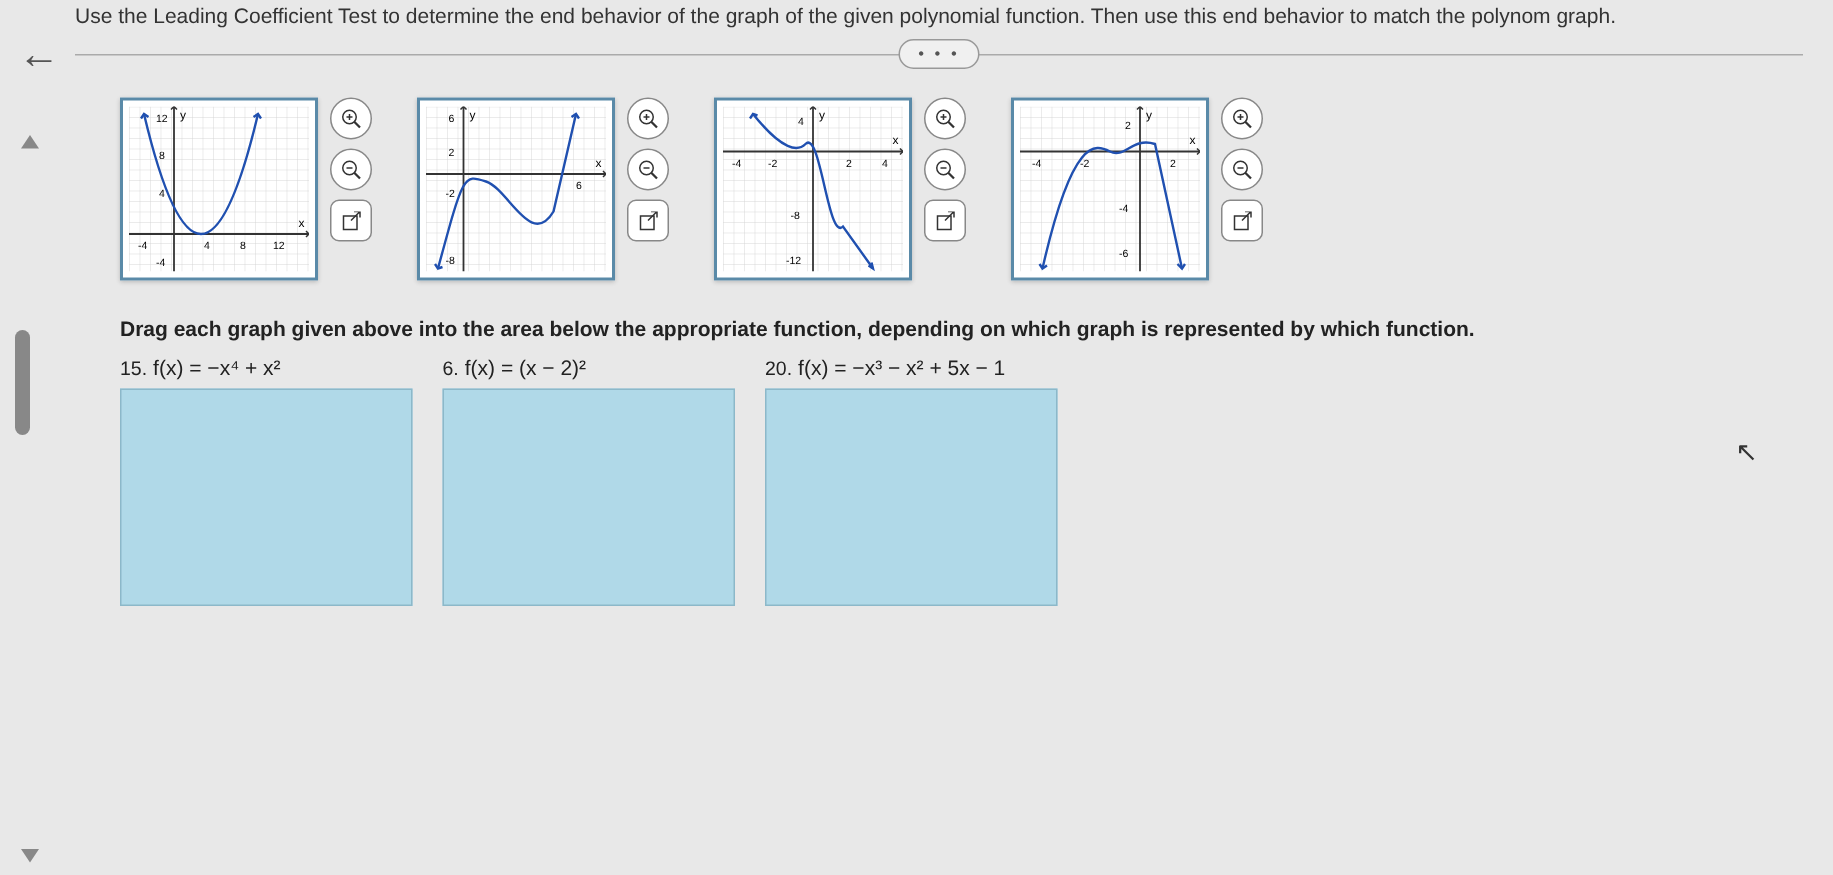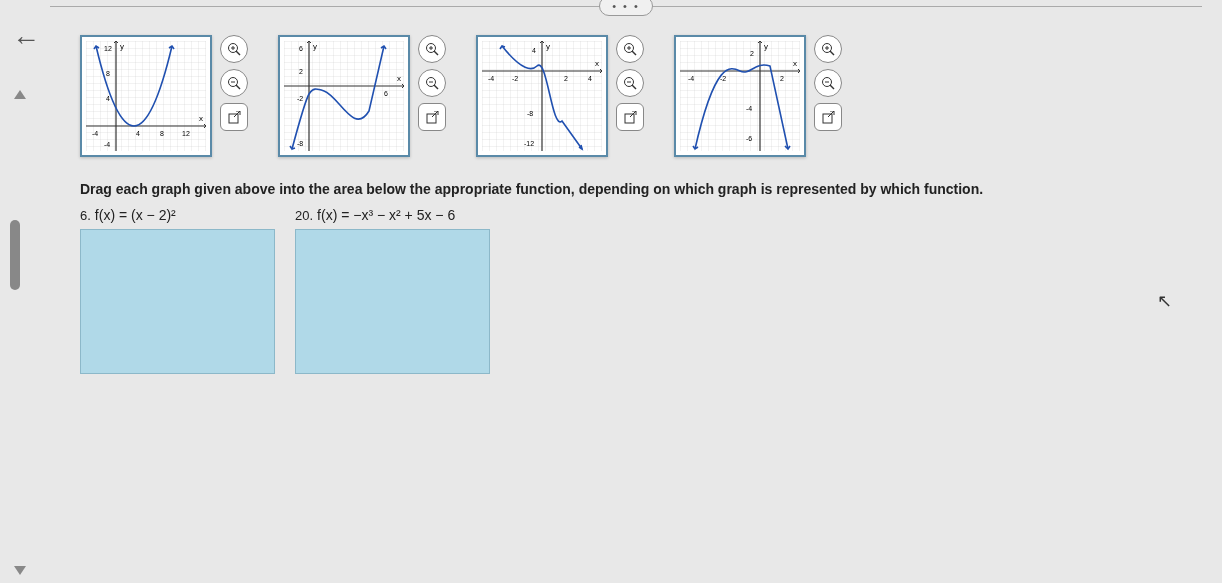--- a/index.html
+++ b/index.html
@@ -157,20 +157,21 @@
   </style>
 </head>
 <body>
 
 <div class="back-arrow">←</div>
 <div class="scroll-indicator"></div>
 <div class="scroll-thumb"></div>
 <div class="down-arrow-corner"></div>
 
 <div class="content">
+  <div class="question">Use the Leading Coefficient Test to determine the end behavior of the graph of the given polynomial function. Then use this end behavior to match the polynom graph.</div>
 
   <div class="divider-line">
     <div class="ellipsis-btn">• • •</div>
   </div>
 
   <div class="graphs-row">
 
     <div class="graph-unit">
       <div class="graph-frame">
         <svg class="graph-svg" width="120" height="110" viewBox="0 0 120 110">
@@ -363,22 +364,26 @@
     </div>
 
   </div>
 
   <div class="instruction">Drag each graph given above into the area below the appropriate function, depending on which graph is represented by which function.</div>
 
   <div class="cursor-ptr">↖</div>
 
   <div class="answers-row">
     <div class="answer-col">
+      <div class="func-label"><span class="num">15.</span><span>f(x) = −x⁴ + x²</span></div>
+      <div class="drop-zone"></div>
+    </div>
+    <div class="answer-col">
       <div class="func-label"><span class="num">6.</span><span>f(x) = (x − 2)²</span></div>
       <div class="drop-zone"></div>
     </div>
     <div class="answer-col">
-      <div class="func-label"><span class="num">20.</span><span>f(x) = −x³ − x² + 5x − 6</span></div>
+      <div class="func-label"><span class="num">20.</span><span>f(x) = −x³ − x² + 5x − 1</span></div>
       <div class="drop-zone"></div>
     </div>
   </div>
 
 </div>
 
 </body></html>

